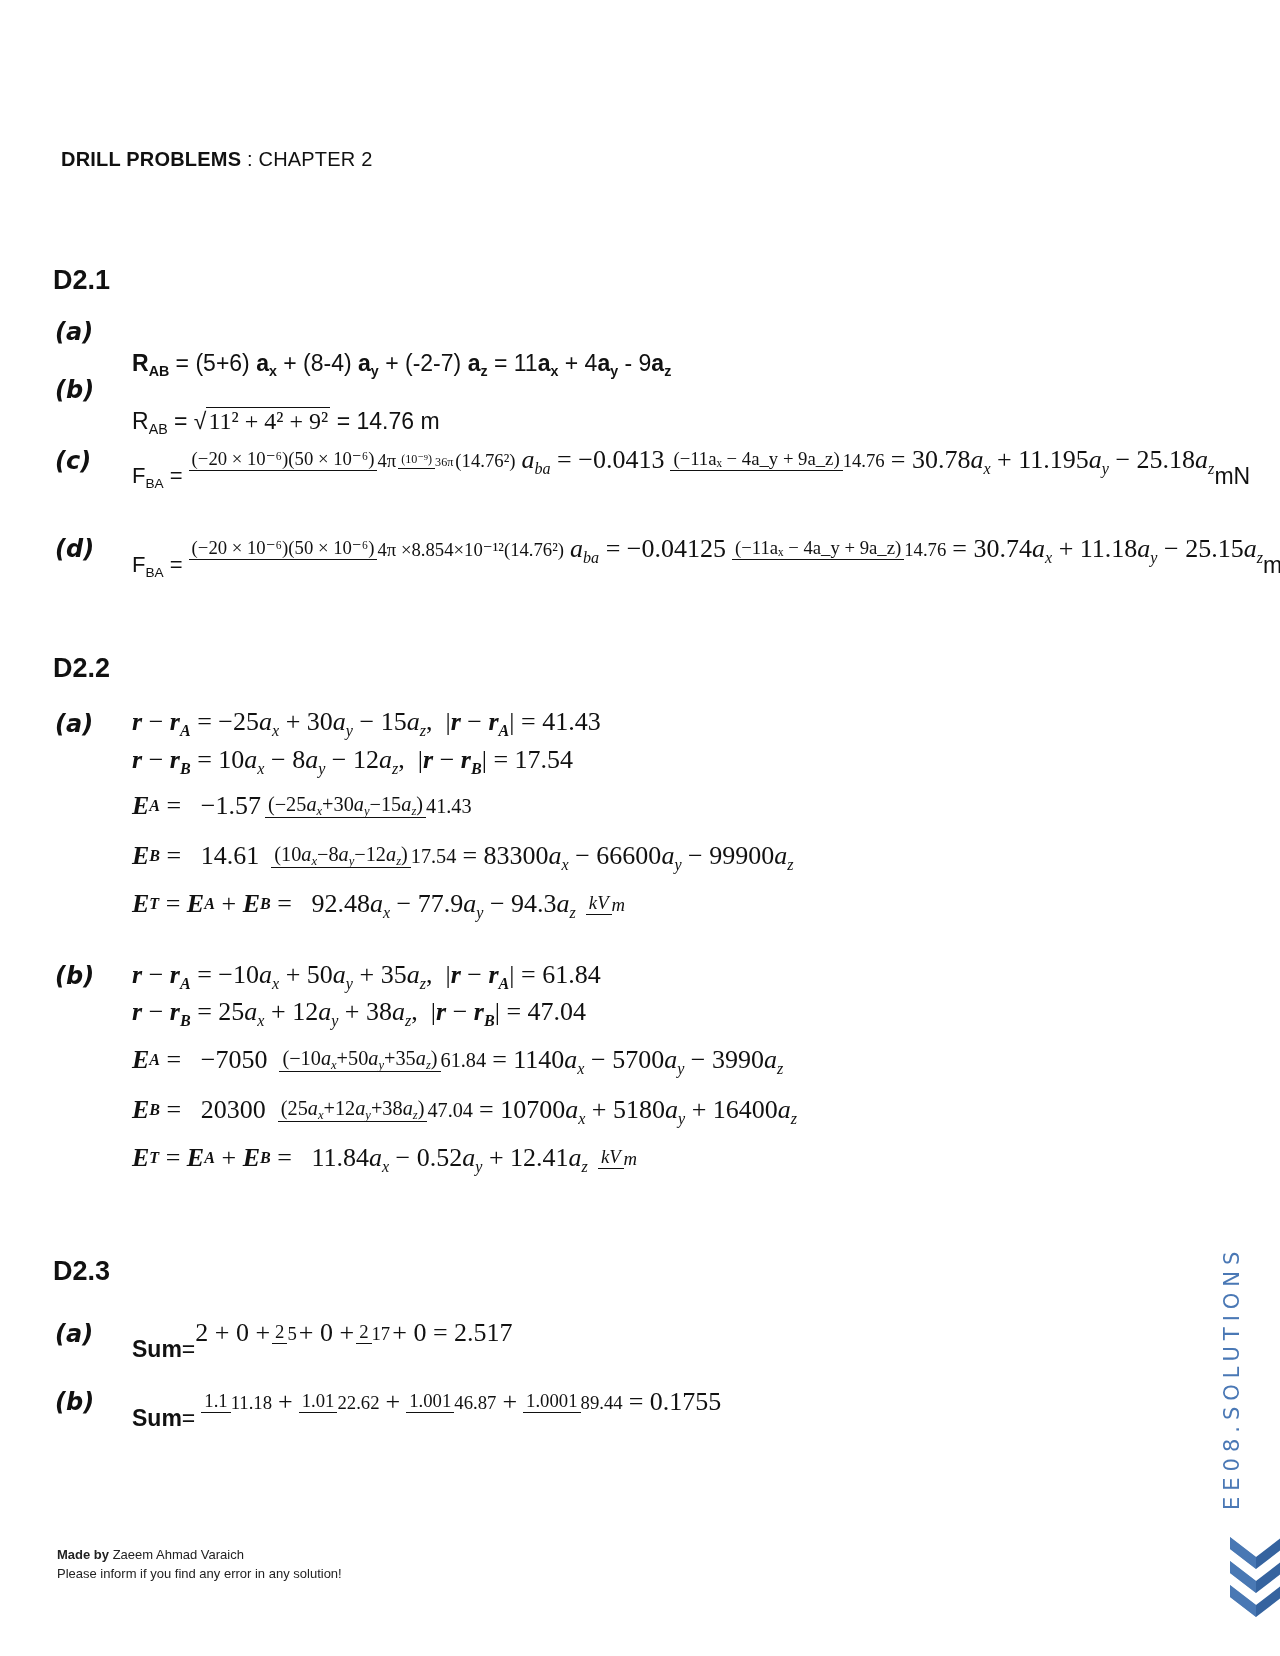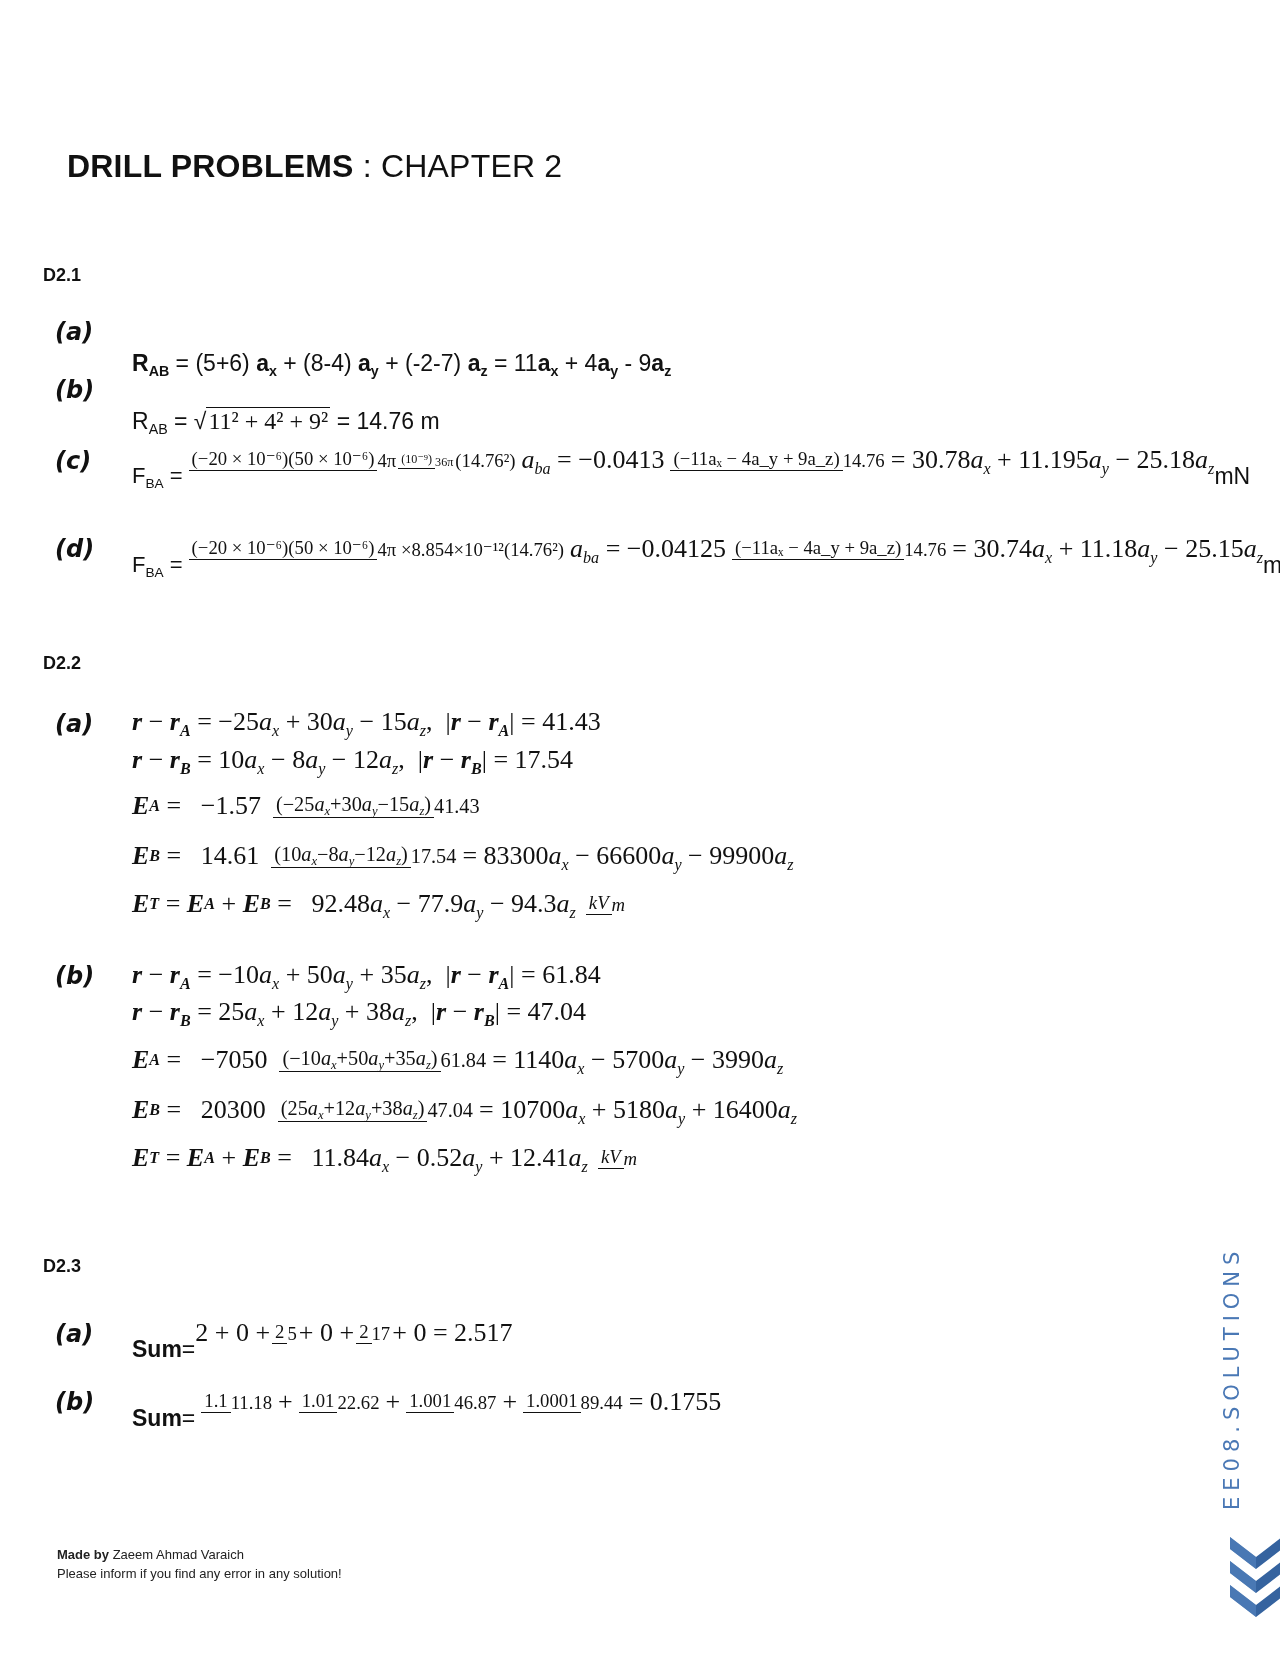--- a/index.html
+++ b/index.html
@@ -1,20 +1,20 @@
 <!DOCTYPE html>
 <html><head>
 <meta charset="utf-8">
 <style>
   html, body { margin: 0; padding: 0; background: #ffffff; }
   body { width: 1280px; height: 1656px; position: relative; overflow: hidden; color: #111; font-family: "Liberation Sans", sans-serif; }
   .abs { position: absolute; white-space: nowrap; }
-  .title { left: 67px; top: 148px; font-size: 32px; letter-spacing: 0.2px; }
+  .title { left: 61px; top: 148px; font-size: 20px; letter-spacing: 0.2px; }
   .title b { font-weight: 700; }
-  .sec { left: 43px; font-size: 18px; font-weight: 700; }
+  .sec { left: 53px; font-size: 27px; font-weight: 700; }
   .lbl { left: 55px; font-size: 24px; font-weight: 700; font-style: italic; font-family: "DejaVu Sans", sans-serif; }
   .sans { font-family: "Liberation Sans", sans-serif; font-size: 22px; margin-top: 32px; }
   .math { font-family: "Liberation Serif", "DejaVu Serif", serif; font-size: 26px; }
   .math i { font-style: italic; }
   .bi { font-weight: 700; font-style: italic; }
   sub { font-size: 62%; vertical-align: -0.35em; line-height: 0; }
   .frac { display: inline-flex; flex-direction: row; align-items: center; vertical-align: middle; margin: 0 6px; line-height: 1.05; }
   .frac .num { padding: 0 3px 2px 3px; border-bottom: 1.6px solid #111; font-size: 72%; }
   .frac .den { padding-top: 2px; font-size: 72%; }
   .frac.big .num, .frac.big .den { font-size: 78%; }
@@ -83,21 +83,21 @@
 
 <div class="abs lbl" style="top:710px">(a)</div>
 <div class="abs math" style="left:132px; top:707px">
   <span class="bi">r</span> − <span class="bi">r</span><sub class="bi">A</sub> <span>= −25</span><i>a</i><sub><i>x</i></sub><span> + 30</span><i>a</i><sub><i>y</i></sub><span> − 15</span><i>a</i><sub><i>z</i></sub>,&nbsp; |<span class="bi">r</span> − <span class="bi">r</span><sub class="bi">A</sub>|<span> = 41.43</span>
 </div>
 <div class="abs math" style="left:132px; top:745px">
   <span class="bi">r</span> − <span class="bi">r</span><sub class="bi">B</sub> <span>= 10</span><i>a</i><sub><i>x</i></sub><span> − 8</span><i>a</i><sub><i>y</i></sub><span> − 12</span><i>a</i><sub><i>z</i></sub>,&nbsp; |<span class="bi">r</span> − <span class="bi">r</span><sub class="bi">B</sub>|<span> = 17.54</span>
 </div>
 <div class="abs math" style="left:132px; top:780px; display:flex; align-items:center; height:52px">
   <span class="bi">E</span><sub class="bi">A</sub>&nbsp;=&nbsp;&nbsp;&nbsp;<span>−1.57</span>
-  <span class="frac big" style="margin-left:12px">
+  <span class="frac big" style="margin-left:4px">
       <span class="num"><span>(−25</span><i>a</i><sub><i>x</i></sub><span>+30</span><i>a</i><sub><i>y</i></sub><span>−15</span><i>a</i><sub><i>z</i></sub><span>)</span></span>
       <span class="den">41.43</span>
     </span>
 </div>
 <div class="abs math" style="left:132px; top:830px; display:flex; align-items:center; height:52px">
   <span class="bi">E</span><sub class="bi">B</sub>&nbsp;=&nbsp;&nbsp;&nbsp;<span>14.61</span>
   <span class="frac big" style="margin-left:12px">
       <span class="num"><span>(10</span><i>a</i><sub><i>x</i></sub><span>−8</span><i>a</i><sub><i>y</i></sub><span>−12</span><i>a</i><sub><i>z</i></sub><span>)</span></span>
       <span class="den">17.54</span>
     </span>

